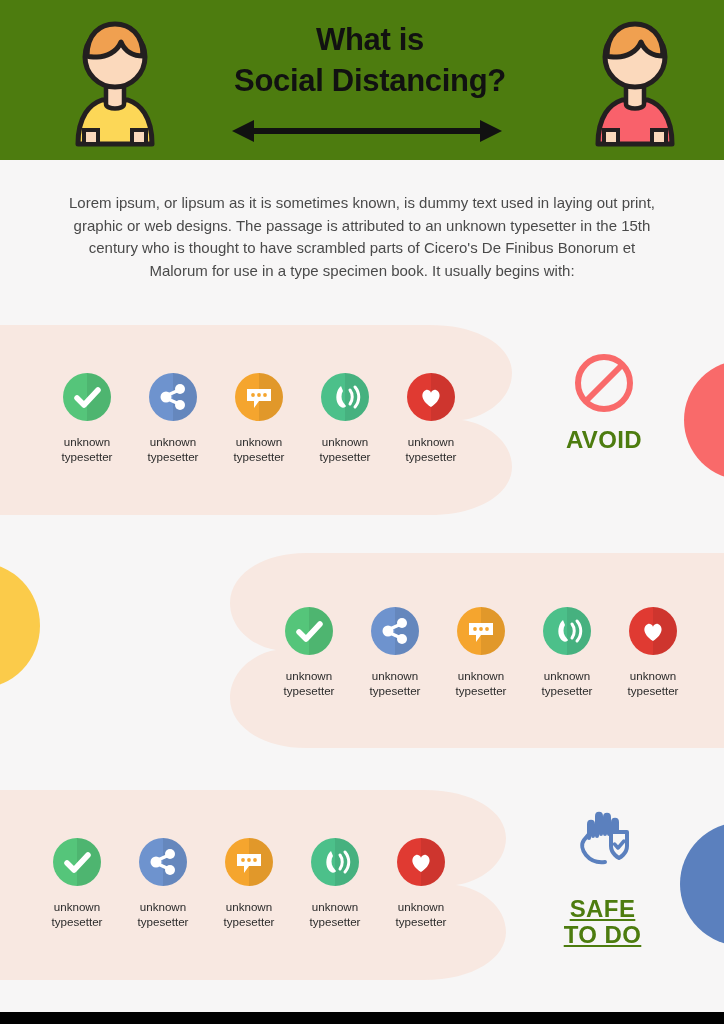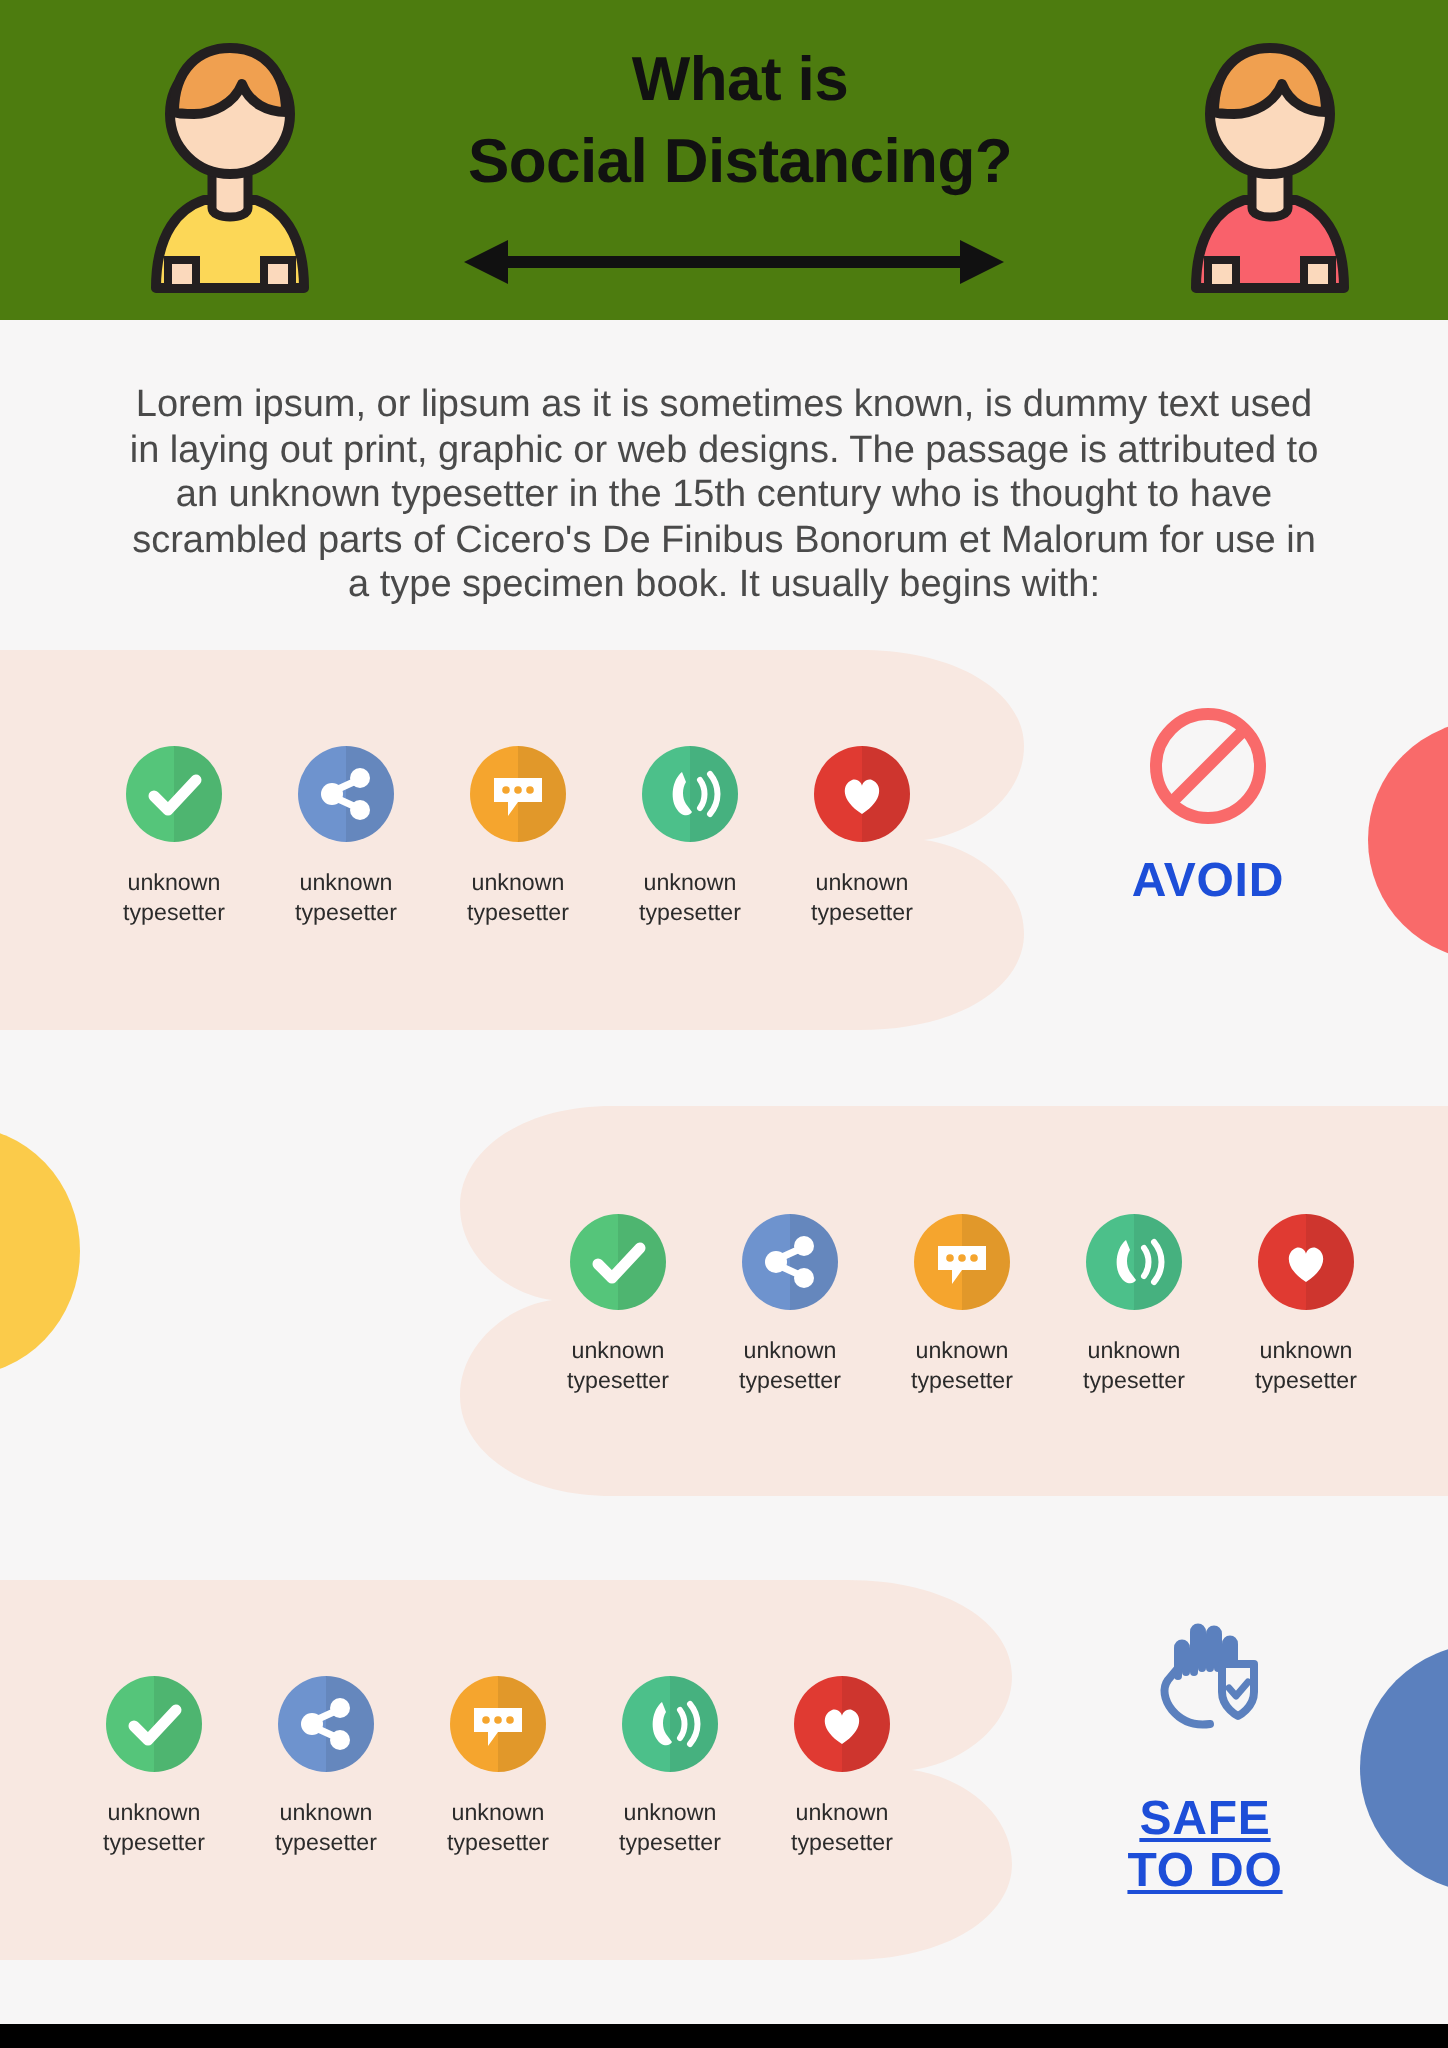--- a/index.html
+++ b/index.html
@@ -29,21 +29,21 @@
   }
 
   .person { position:absolute; top:12px; width:86px; height:136px; }
   .person.left { left:72px; }
   .person.right { left:592px; }
 
   
   .intro {
     position:absolute; left:62px; top:192px; width:600px;
     text-align:center;
-    font-size:19px; line-height:22.5px; color:#4a4a4a;
+    font-size:15px; line-height:22.5px; color:#4a4a4a;
   }
 
   
   .band { position:absolute; }
 
   .pill {
     position:absolute;
     background:#F8E8E1;
   }
 
@@ -63,21 +63,21 @@
     background:rgba(0,0,0,0.08);
   }
   .icon-circle svg { position:absolute; left:0; top:0; width:48px; height:48px; }
   .icon-label {
     font-size:11.6px; line-height:14.5px; color:#2b2b2b;
   }
 
   
   .callout { position:absolute; text-align:center; }
   .callout-label {
-    font-size:24px; font-weight:bold; color:#1d4ed8;
+    font-size:24px; font-weight:bold; color:#4d7c0f;
     line-height:1.1; letter-spacing:0.4px;
   }
 
   .blob { position:absolute; border-radius:50%; }
 
   .bottom-bar {
     position:absolute; left:0; top:1012px; width:724px; height:12px;
     background:#000000;
   }
 </style>

